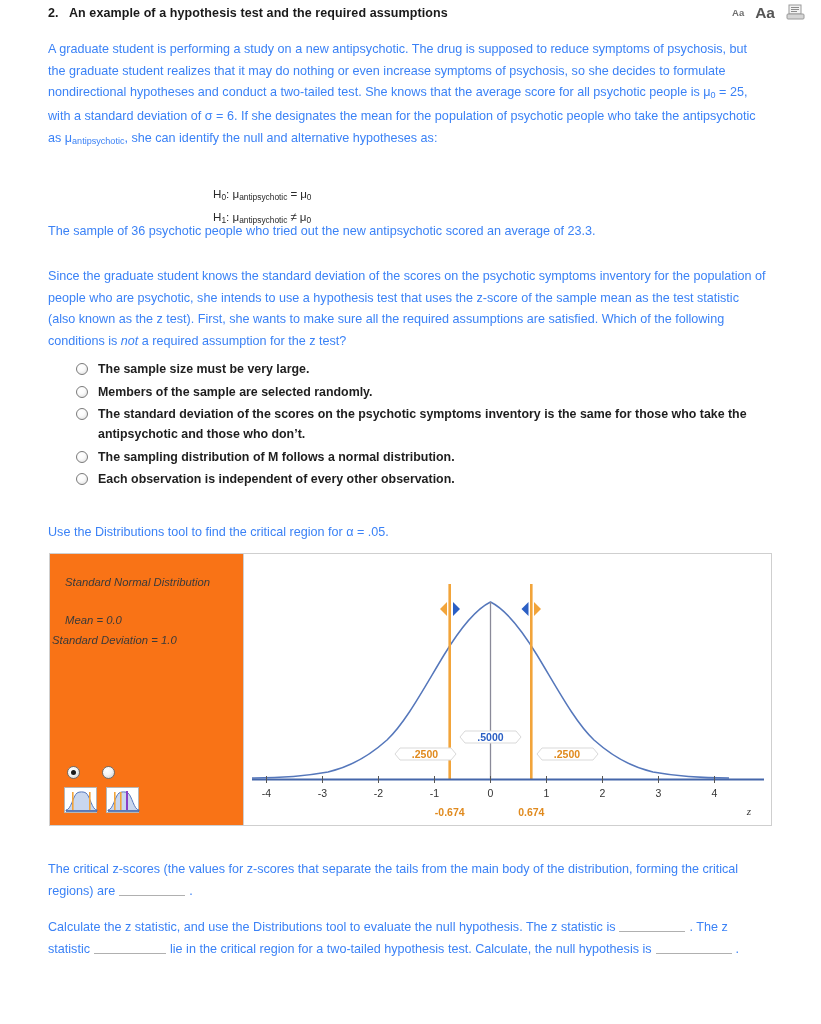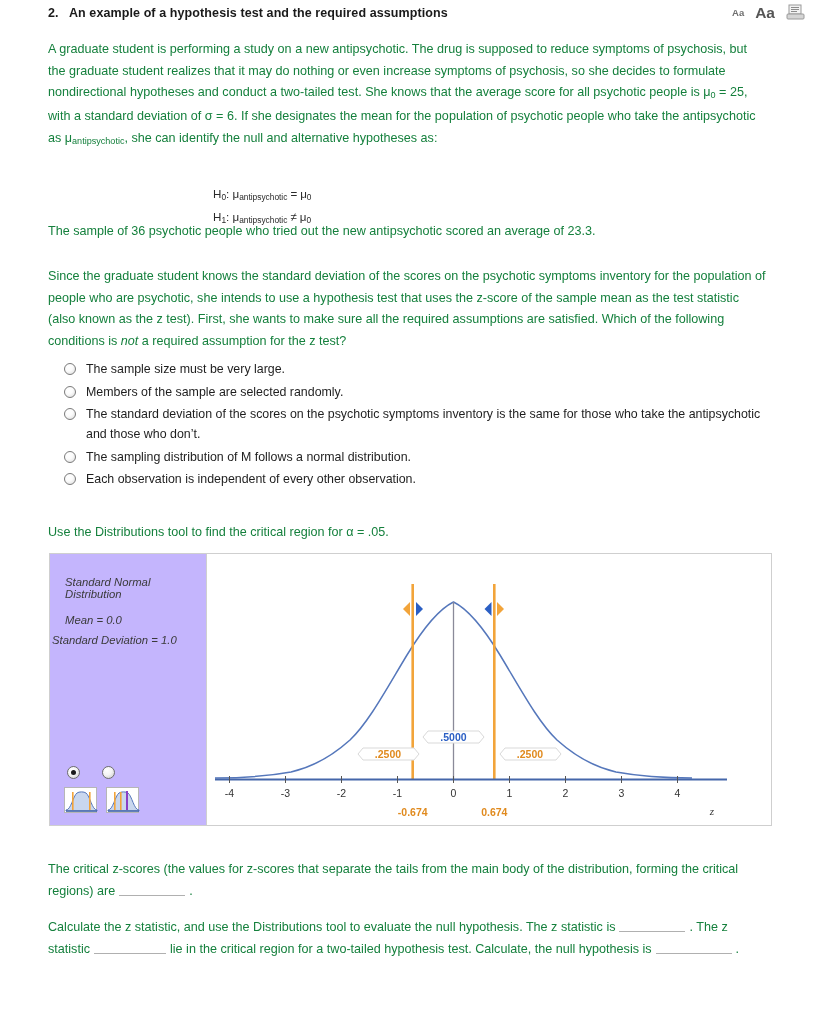--- a/index.html
+++ b/index.html
@@ -43,38 +43,38 @@
 
   
   .content { position: absolute; left: 0; top: 0; width: 821px; }
   p.para {
     position: absolute;
     left: 48px;
     width: 720px;
     margin: 0;
     font-size: 12.6px;
     line-height: 21.5px;
-    color: #15803d;
+    color: #3b82f6;
   }
   .sub { font-size: .72em; vertical-align: -0.22em; }
   .ital { font-style: italic; }
 
   
   .hyp-block {
     position: absolute;
     left: 213px;
     font-size: 11.6px;
     line-height: 19px;
     color: #2a2a2a;
   }
   .hyp-line { white-space: nowrap; }
   .hyp-line .eq { padding: 0 3px; }
 
   
-  .options { position: absolute; left: 64px; width: 715px; }
+  .options { position: absolute; left: 76px; width: 715px; font-weight: bold; }
   .option-row {
     display: flex;
     align-items: flex-start;
     margin-bottom: 2.5px;
   }
   .radio {
     flex: 0 0 auto;
     width: 12px; height: 12px;
     border-radius: 50%;
     border: 1.3px solid #7b7b7b;
@@ -93,22 +93,22 @@
   .tool {
     position: absolute;
     left: 49px; top: 553px;
     width: 723px; height: 273px;
     border: 1px solid #cfcfcf;
     background: #fff;
     display: flex;
     overflow: hidden;
   }
   .tool-left {
-    width: 157px;
-    background: #c4b5fd;
+    width: 194px;
+    background: #f97316;
     border-right: 1px solid #cfcfcf;
     position: relative;
     flex: 0 0 auto;
   }
   .tool-title {
     position: absolute;
     left: 15px; top: 22px;
     font-size: 11.3px;
     font-style: italic;
     color: #3a3a3a;

